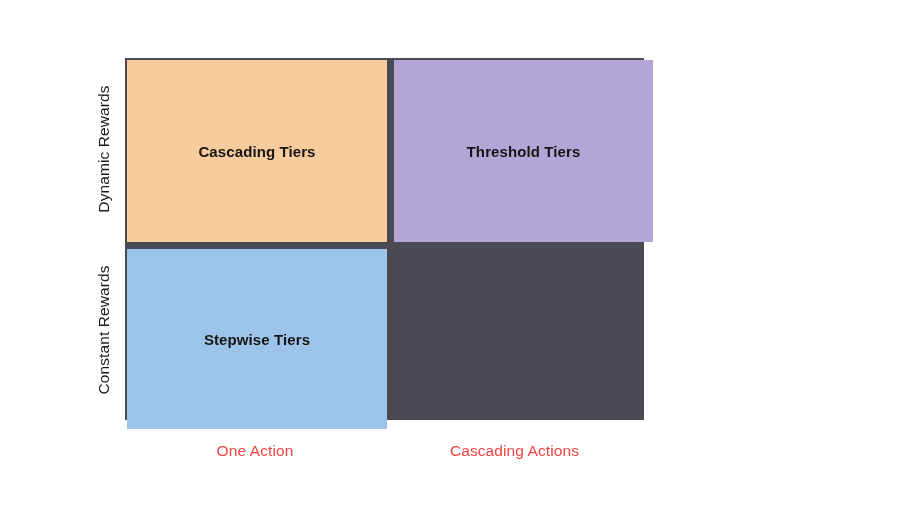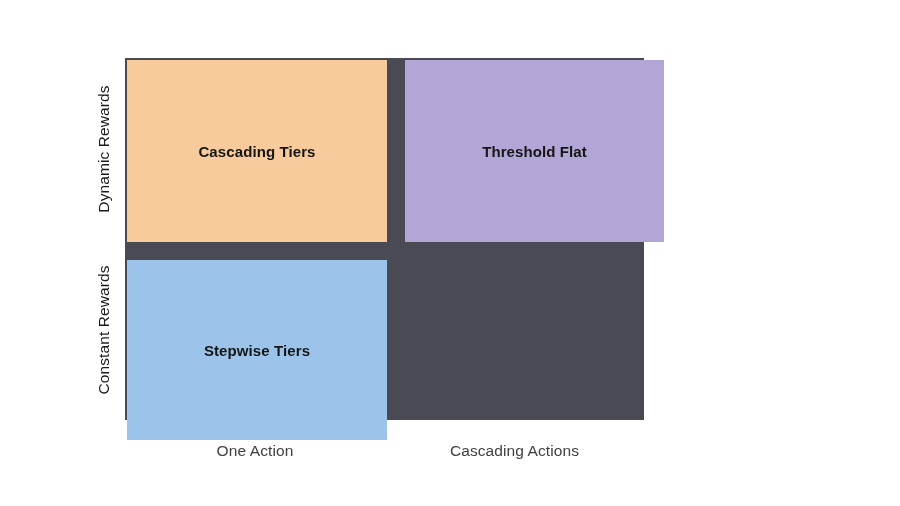--- a/index.html
+++ b/index.html
@@ -72,21 +72,21 @@
     left: 125px;
     top: 58px;
     width: 519px;
     height: 362px;
     display: grid;
     grid-template-columns: 260px 259px;
     grid-template-rows: 182px 180px;
     border: 2px solid #4a4a55;
     box-sizing: border-box;
     background: #4a4a55;
-    gap: 18px;
+    gap: 7px;
   }
   .quadrant {
     display: flex;
     align-items: center;
     justify-content: center;
     box-sizing: border-box;
   }
   .quadrant-label {
     font-size: 15px;
     font-weight: bold;
@@ -105,21 +105,21 @@
     display: grid;
     grid-template-columns: 260px 259px;
   }
   .x-axis-cell {
     display: flex;
     align-items: center;
     justify-content: center;
   }
   .x-axis-label {
     font-size: 15.5px;
-    color: #404040;
+    color: #ef4444;
     font-weight: 400;
     white-space: nowrap;
     letter-spacing: 0.1px;
   }
 </style>
 </head>
 <body>
 
 <div class="figure">
 
@@ -134,21 +134,21 @@
     </div>
   </div>
 
   <div class="matrix">
 
     <div class="quadrant" style="background-color: rgb(247, 203, 156);">
       <span class="quadrant-label">Cascading Tiers</span>
     </div>
 
     <div class="quadrant" style="background-color: rgb(179, 166, 214);">
-      <span class="quadrant-label">Threshold Flat</span>
+      <span class="quadrant-label">Threshold Tiers</span>
     </div>
 
 
     <div class="quadrant" style="background-color: rgb(156, 196, 234);">
       <span class="quadrant-label">Stepwise Tiers</span>
     </div>
 
   </div>
 
   <div class="x-axis">

